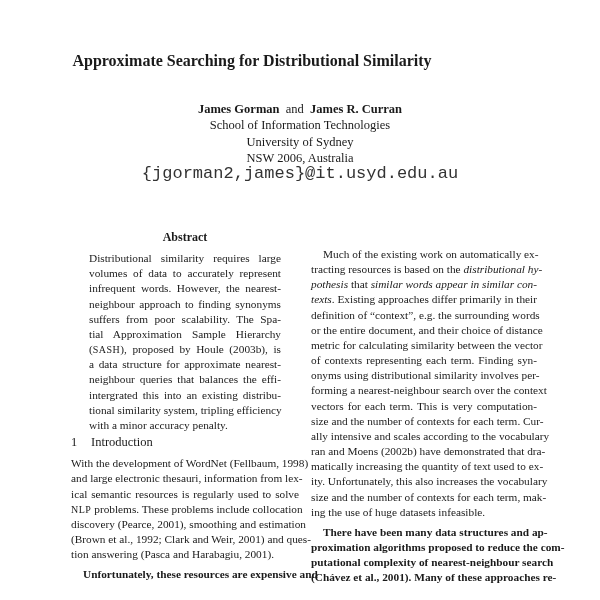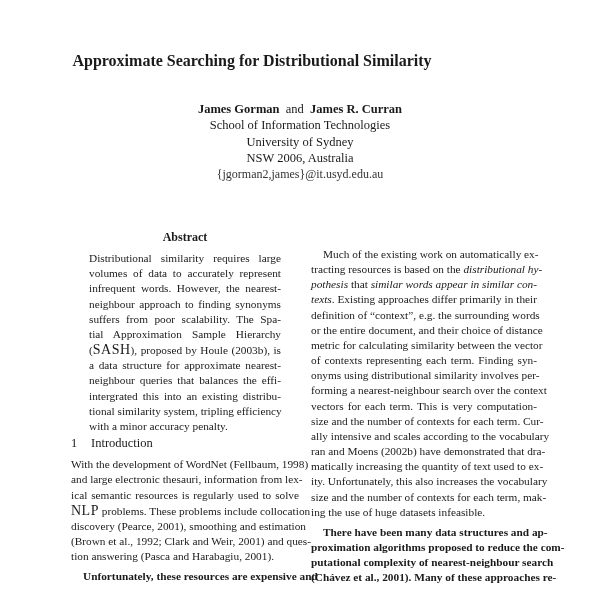--- a/index.html
+++ b/index.html
@@ -3,30 +3,30 @@
 <meta charset="utf-8">
 <style>
   html, body { margin: 0; padding: 0; background: #ffffff; }
   body { width: 600px; height: 600px; overflow: hidden; position: relative;
          font-family: "Liberation Serif", "DejaVu Serif", serif; color: #1a1a1a; }
   .title { position: absolute; top: 52px; left: 0; width: 504px; text-align: center;
            font-weight: bold; font-size: 16px; }
   .authors { position: absolute; top: 101px; left: 0; width: 600px; text-align: center;
              font-size: 12.5px; line-height: 16.3px; }
   .authors b { font-weight: bold; }
-  .mono { font-family: Liberation Serif, serif; font-size: 12px; color:#333; }
+  .mono { font-family: Liberation Mono, monospace; font-size: 17px; color:#333; }
   .col { position: absolute; font-size: 11.3px; line-height: 15.15px; text-align: justify; }
   .left { left: 71px; width: 228px; top: 230px; }
   .right { left: 311px; width: 226px; top: 247px; }
   .abs-head { text-align: center; font-weight: bold; font-size: 12px; margin-bottom: 6px; }
   .abs-body { padding: 0 18px 0 18px; }
   .sec-head { font-weight: normal; font-size: 12.5px; margin-top: 2px; margin-bottom: 6px; }
   .sec-head .num { display: inline-block; width: 20px; }
   .gap { margin-top: 5px !important; font-weight: bold; }
-  .sc { font-variant: small-caps; font-size: 14px; letter-spacing: 0.5px; }
+  .sc { font-variant: small-caps; font-size: 10px; letter-spacing: 0.5px; }
   i { font-style: italic; }
   .line { display: block; text-align: justify; text-align-last: justify; white-space: nowrap; }
   .last { text-align-last: left; }
 </style>
 </head>
 <body>
 
 <div class="title">Approximate Searching for Distributional Similarity</div>
 
 <div class="authors">

